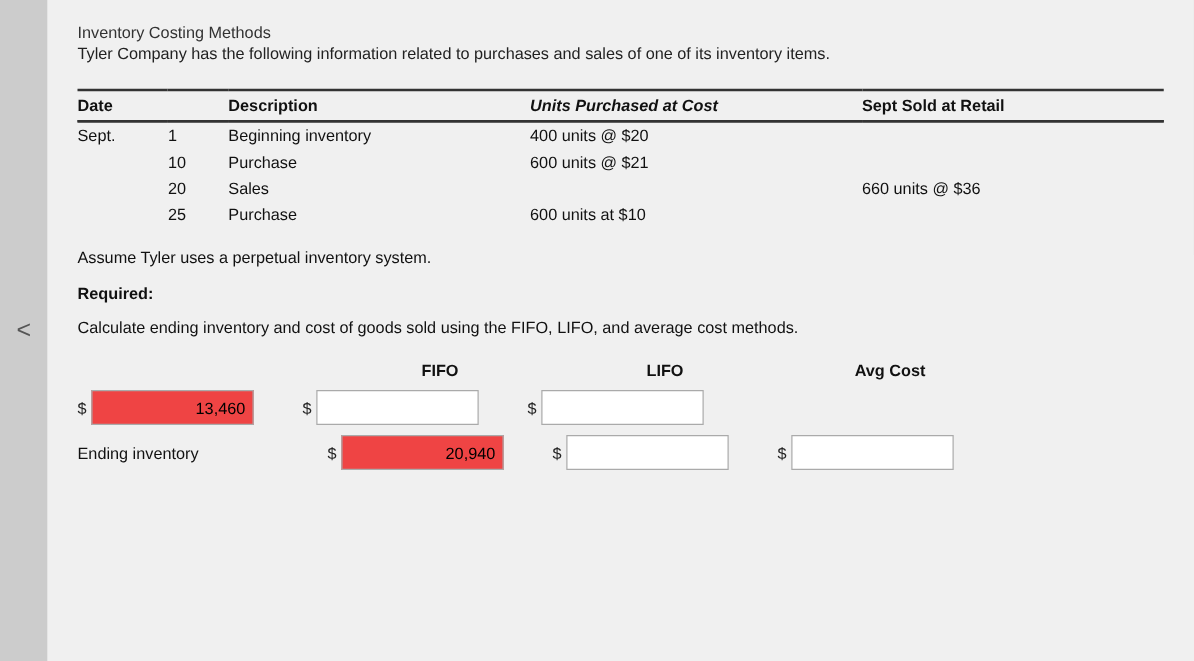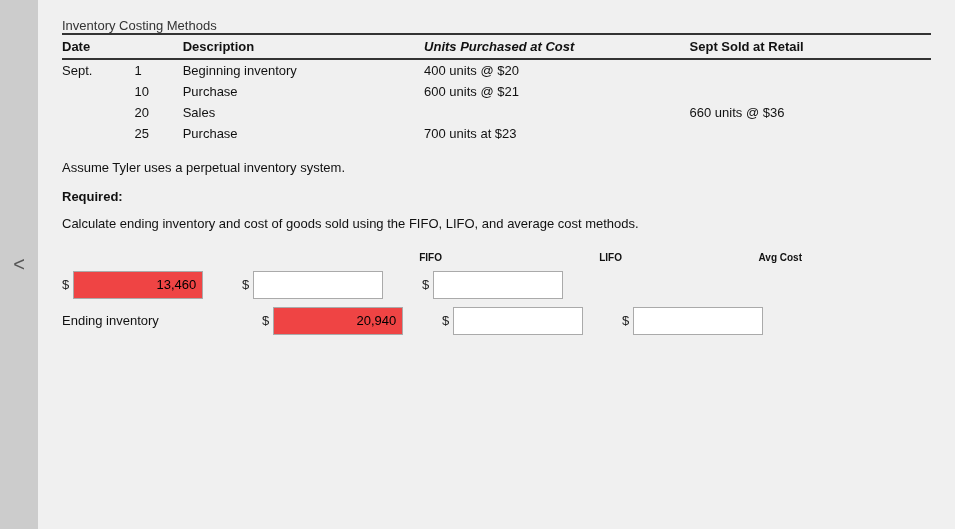--- a/index.html
+++ b/index.html
@@ -116,23 +116,23 @@
     }
 
     .calc-header-row {
       display: flex;
       margin-bottom: 8px;
       margin-left: 200px;
     }
 
     .calc-col-label {
       width: 180px;
-      text-align: right;
+      text-align: center;
       font-weight: bold;
-      font-size: 10px;
+      font-size: 13px;
     }
 
     .calc-row {
       display: flex;
       align-items: center;
       margin-bottom: 8px;
     }
 
     .calc-row-label {
       width: 200px;
@@ -169,20 +169,21 @@
 <body>
 
 <div class="left-nav">
   <span class="left-nav-arrow">&lt;</span>
 </div>
 
 <div class="main-content">
 
   <div class="page-title">Inventory Costing Methods</div>
 
+  <div class="intro-text">Tyler Company has the following information related to purchases and sales of one of its inventory items.</div>
 
   <table class="data-table">
     <thead>
       <tr>
         <th class="col-date">Date</th>
         <th class="col-day"></th>
         <th class="col-desc">Description</th>
         <th class="col-purchased">Units Purchased at Cost</th>
         <th class="col-sold">Sept Sold at Retail</th>
       </tr>
@@ -206,21 +207,21 @@
           <td></td>
           <td>20</td>
           <td>Sales</td>
           <td></td>
           <td>660 units @ $36</td>
         </tr>
         <tr>
           <td></td>
           <td>25</td>
           <td>Purchase</td>
-          <td>700 units at $23</td>
+          <td>600 units at $10</td>
           <td></td>
         </tr>
       </tbody>
   </table>
 
   <div class="assume-text">Assume Tyler uses a perpetual inventory system.</div>
 
   <div class="required-label">Required:</div>
 
   <div class="calc-text">Calculate ending inventory and cost of goods sold using the FIFO, LIFO, and average cost methods.</div>

